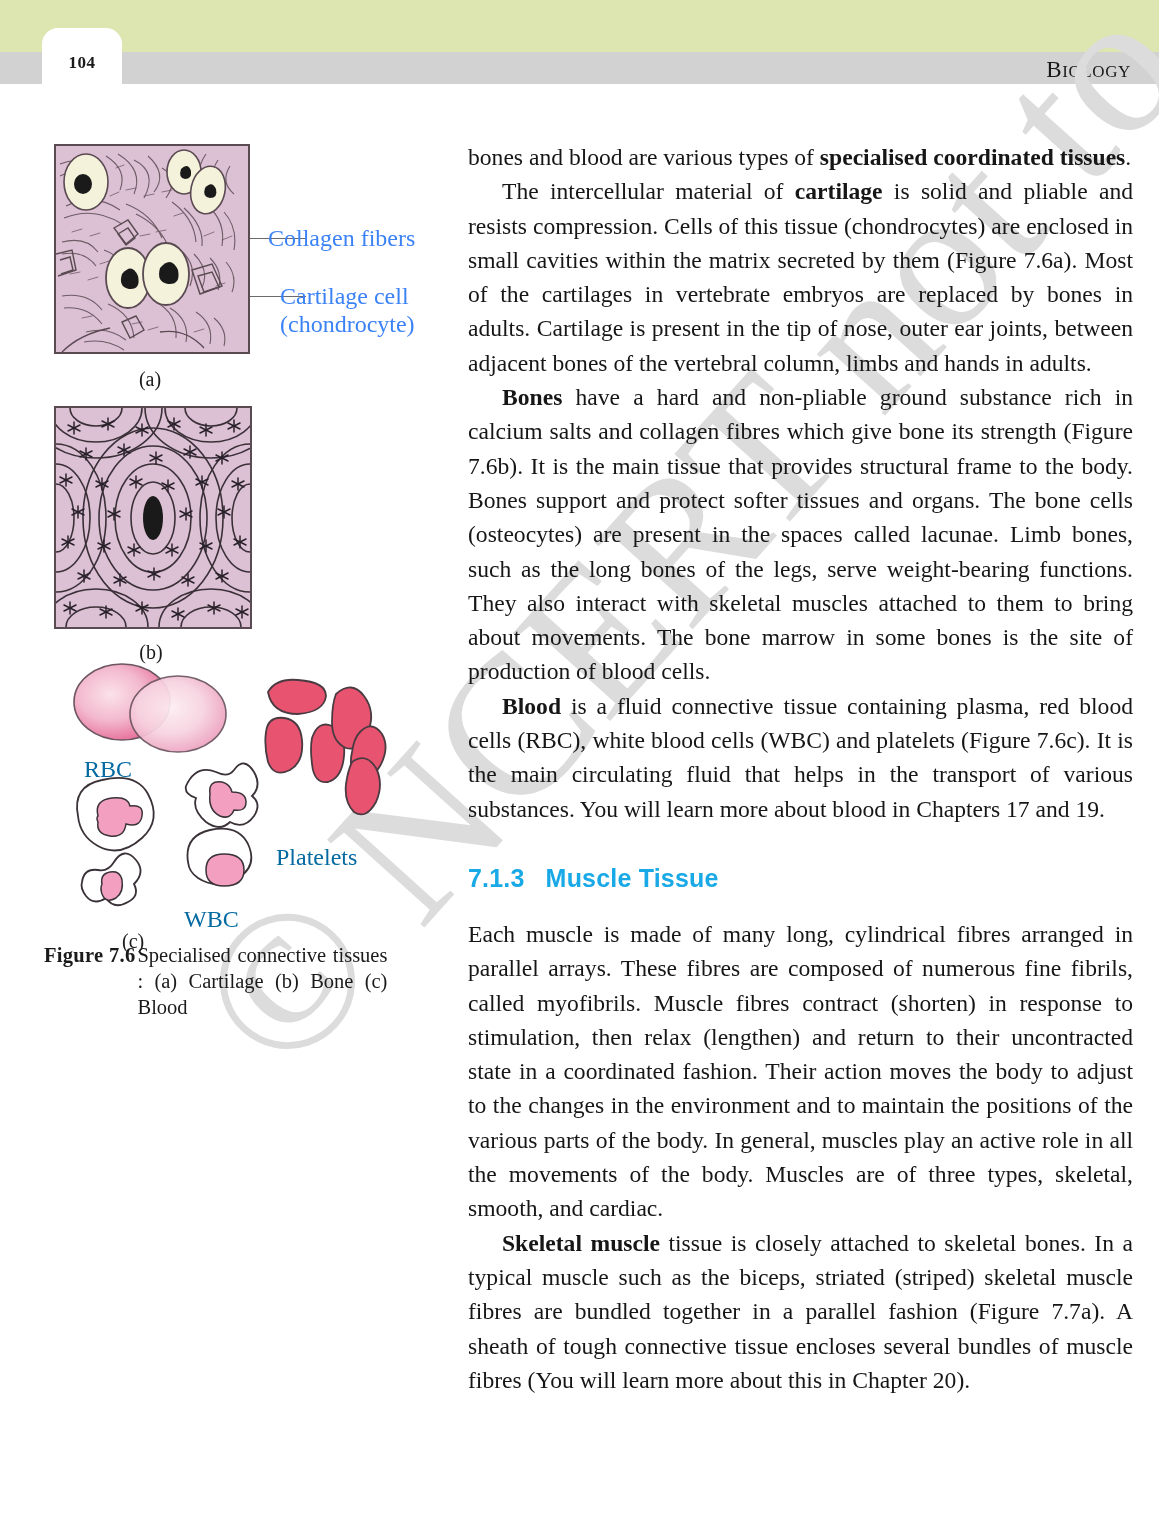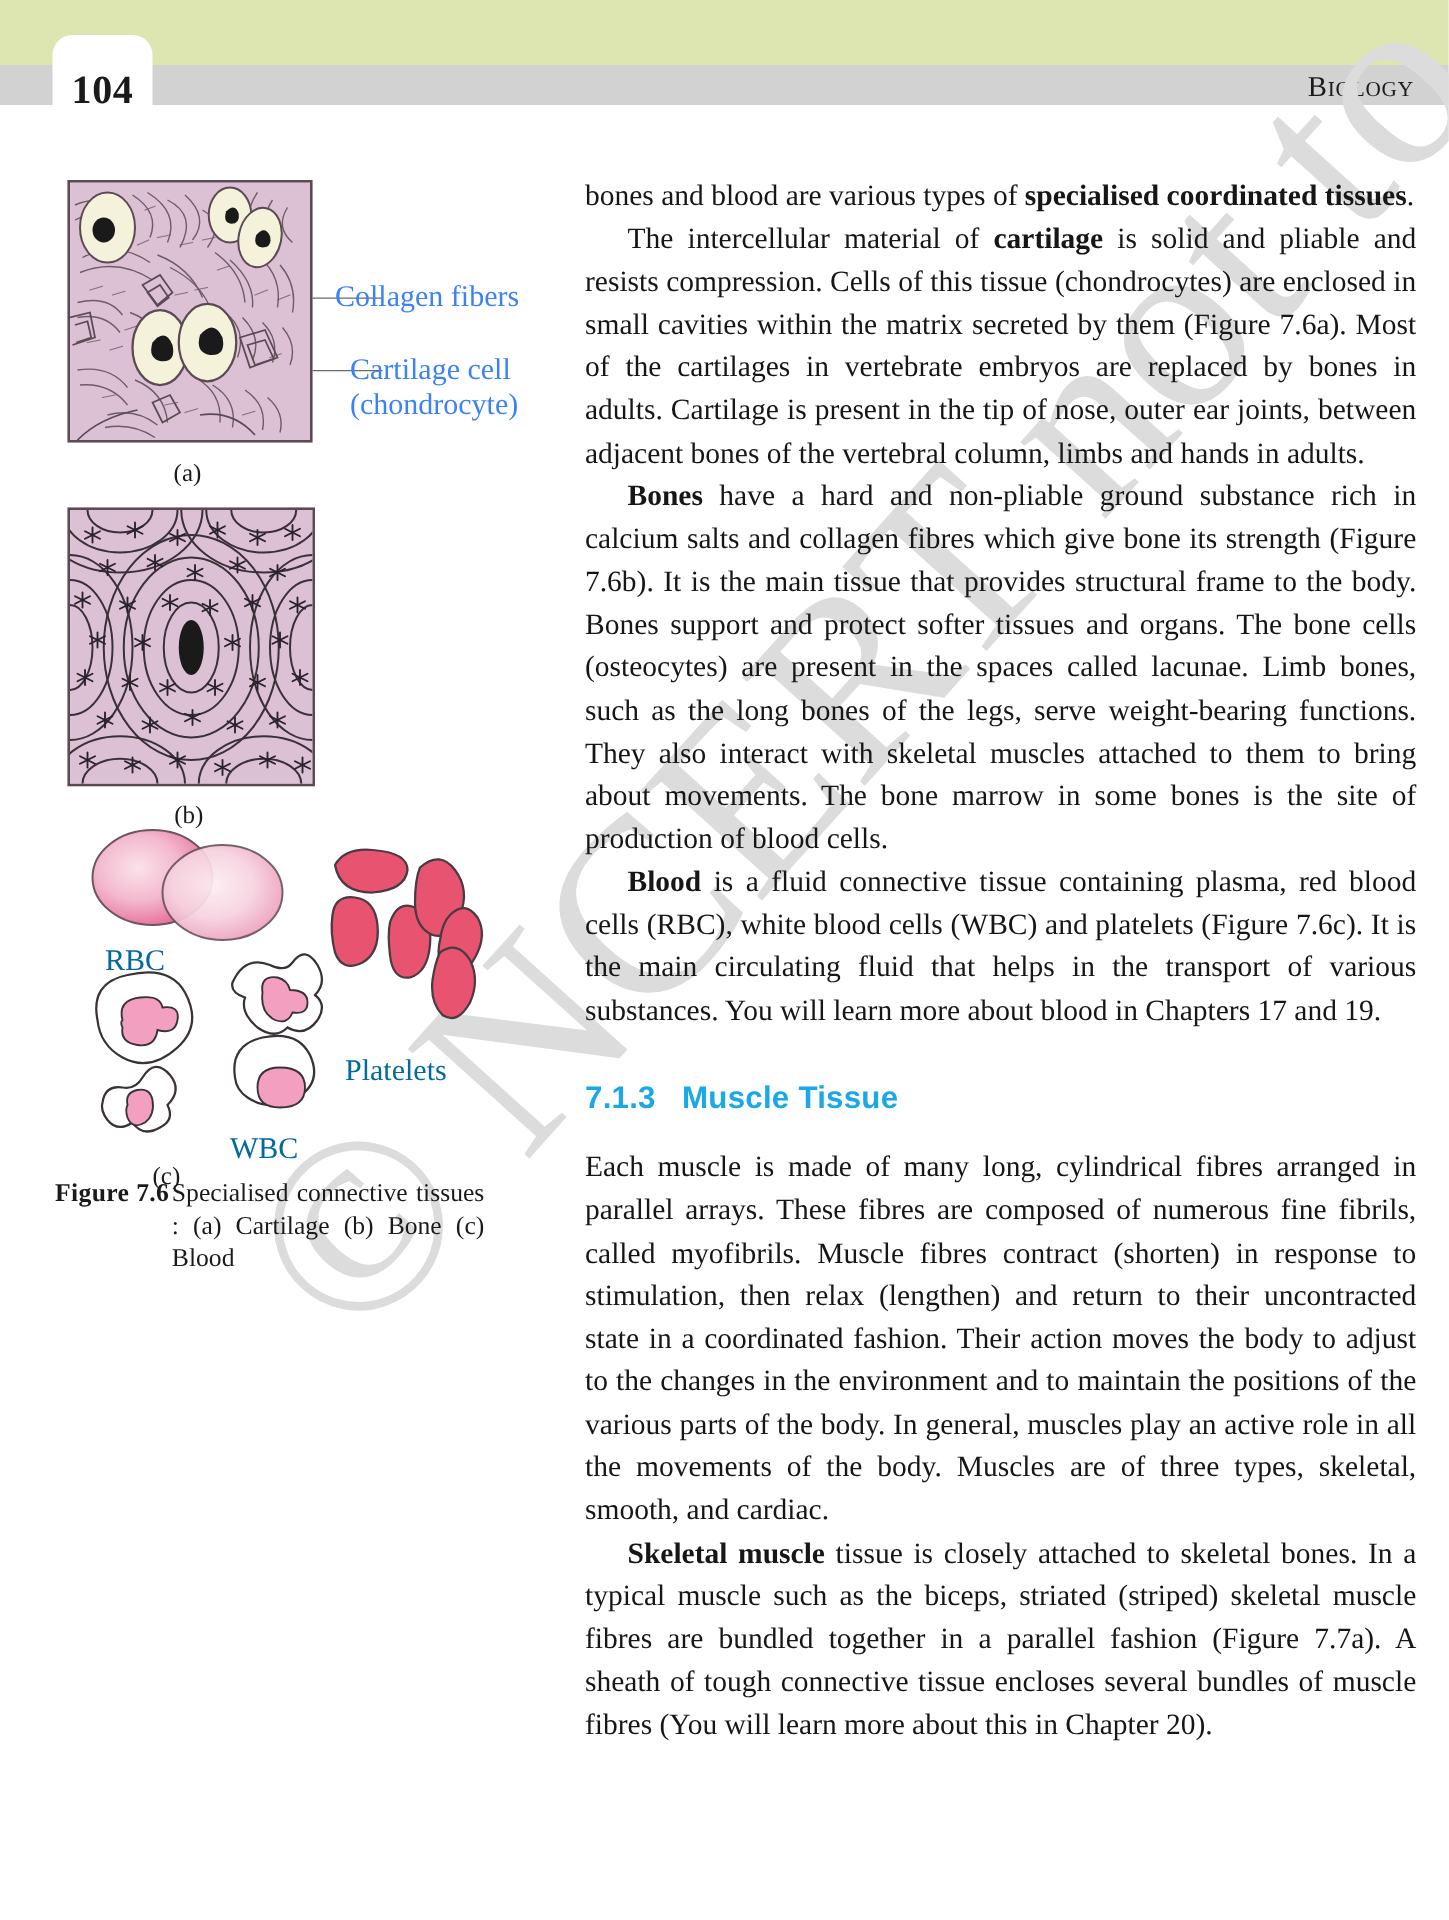--- a/index.html
+++ b/index.html
@@ -35,21 +35,21 @@
     background: #ffffff;
     border-radius: 16px 16px 0 0;
   }
   .page-number {
     position: absolute;
     left: 42px; top: 53px;
     width: 80px;
     text-align: center;
     font-family: "Liberation Serif", serif;
     font-weight: bold;
-    font-size: 32px;
+    font-size: 17px;
     color: #1a1a1a;
     letter-spacing: 0.5px;
   }
   .header-subject {
     position: absolute;
     right: 28px; top: 57px;
     font-family: Liberation Serif, serif;
     font-size: 17px;
     color: #1a1a1a;
     letter-spacing: 0.6px;

